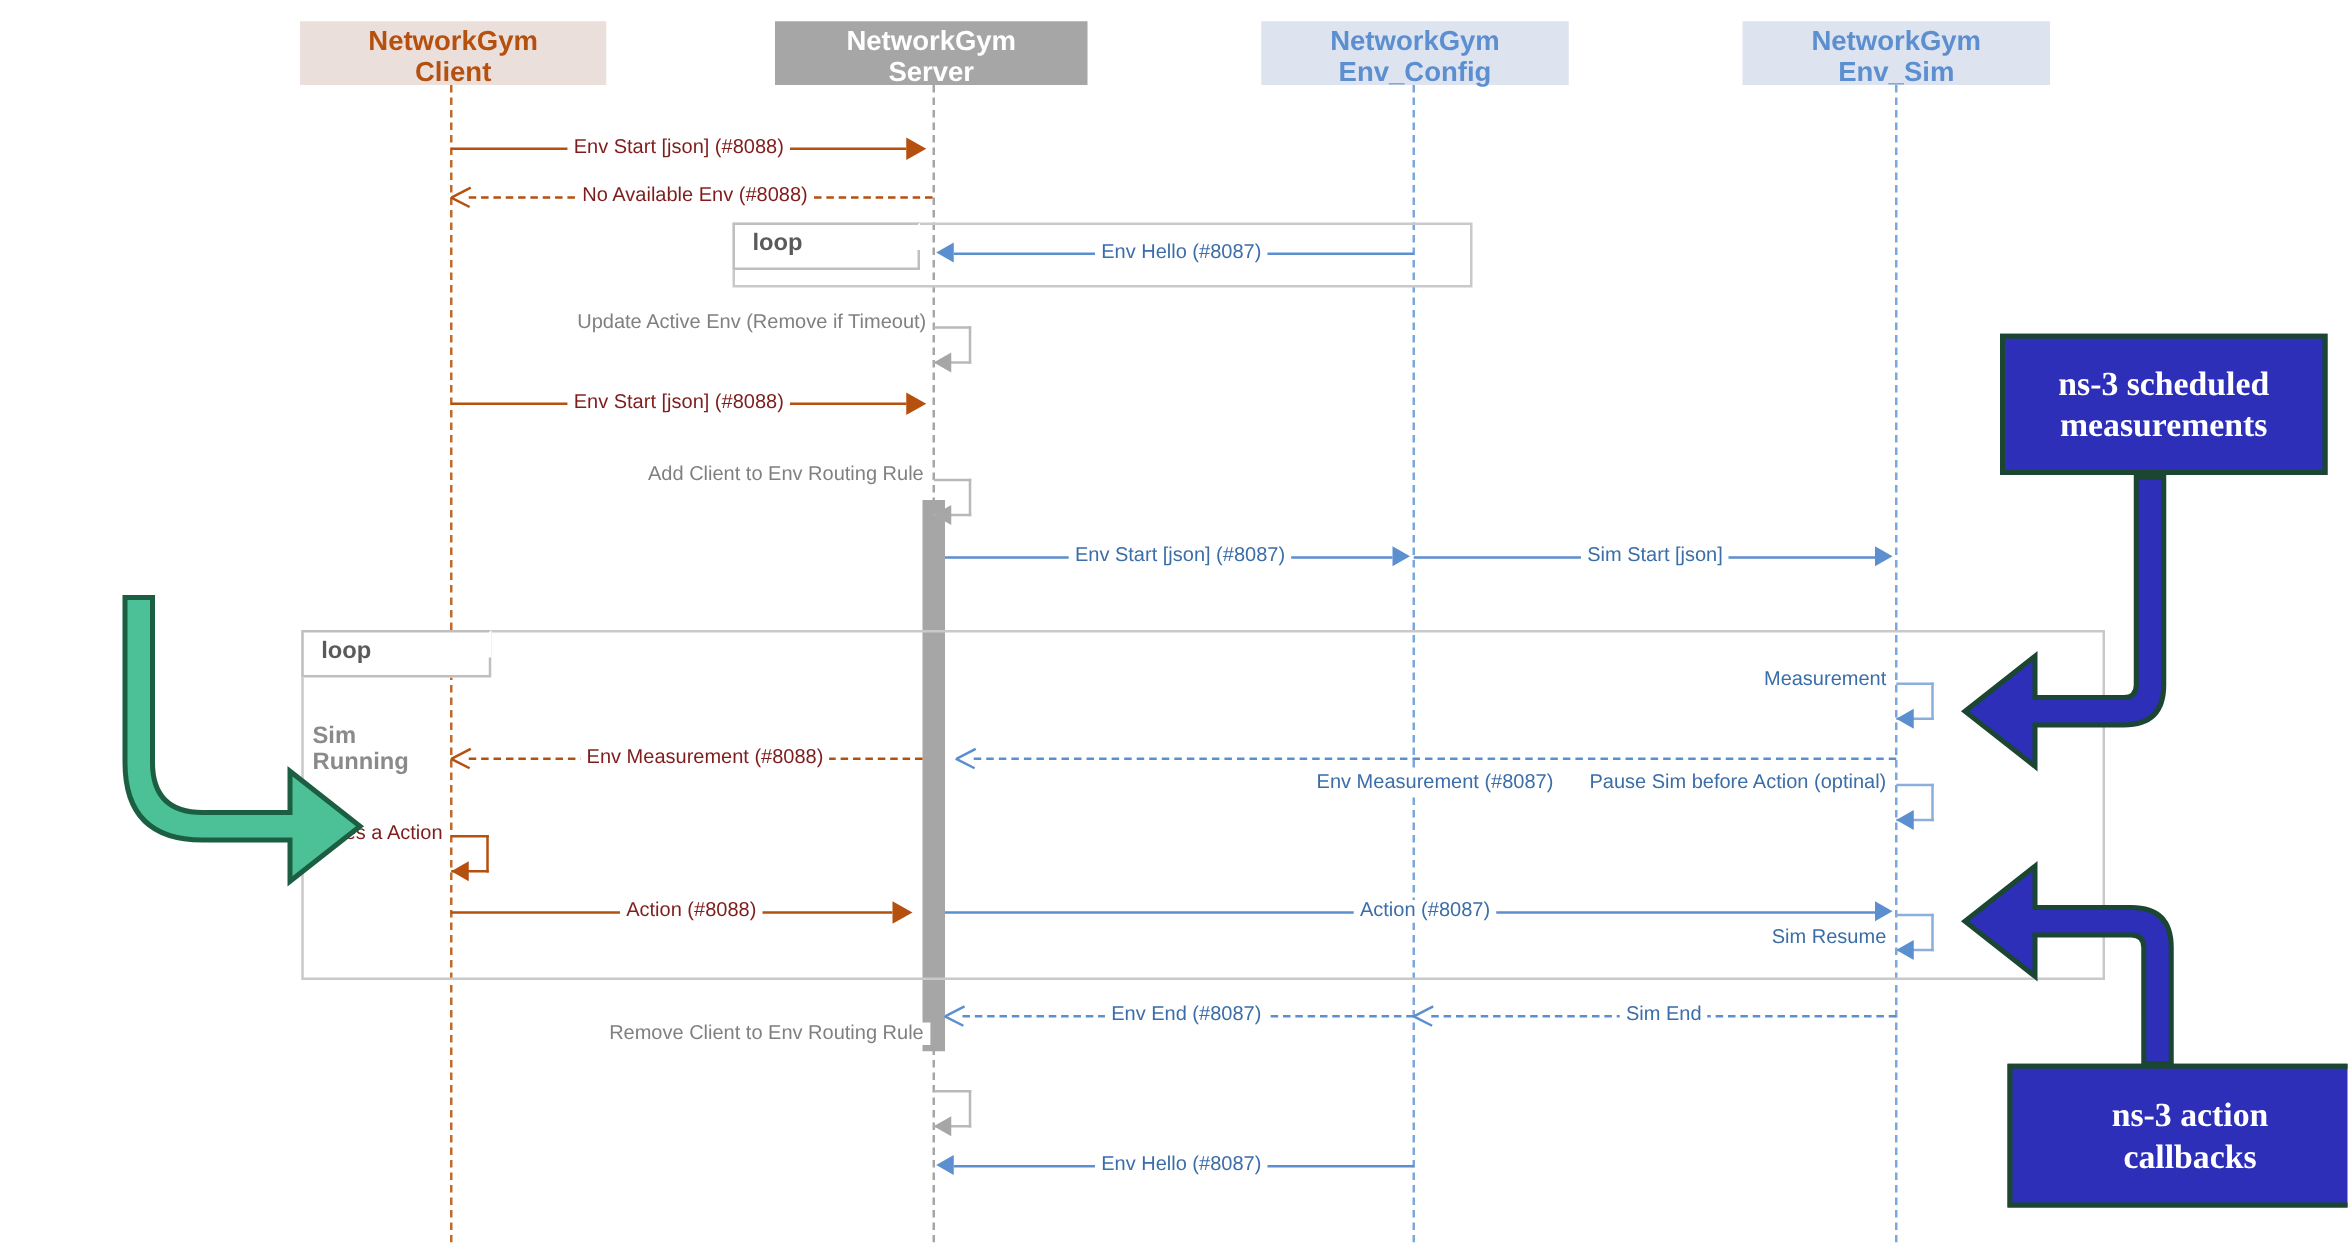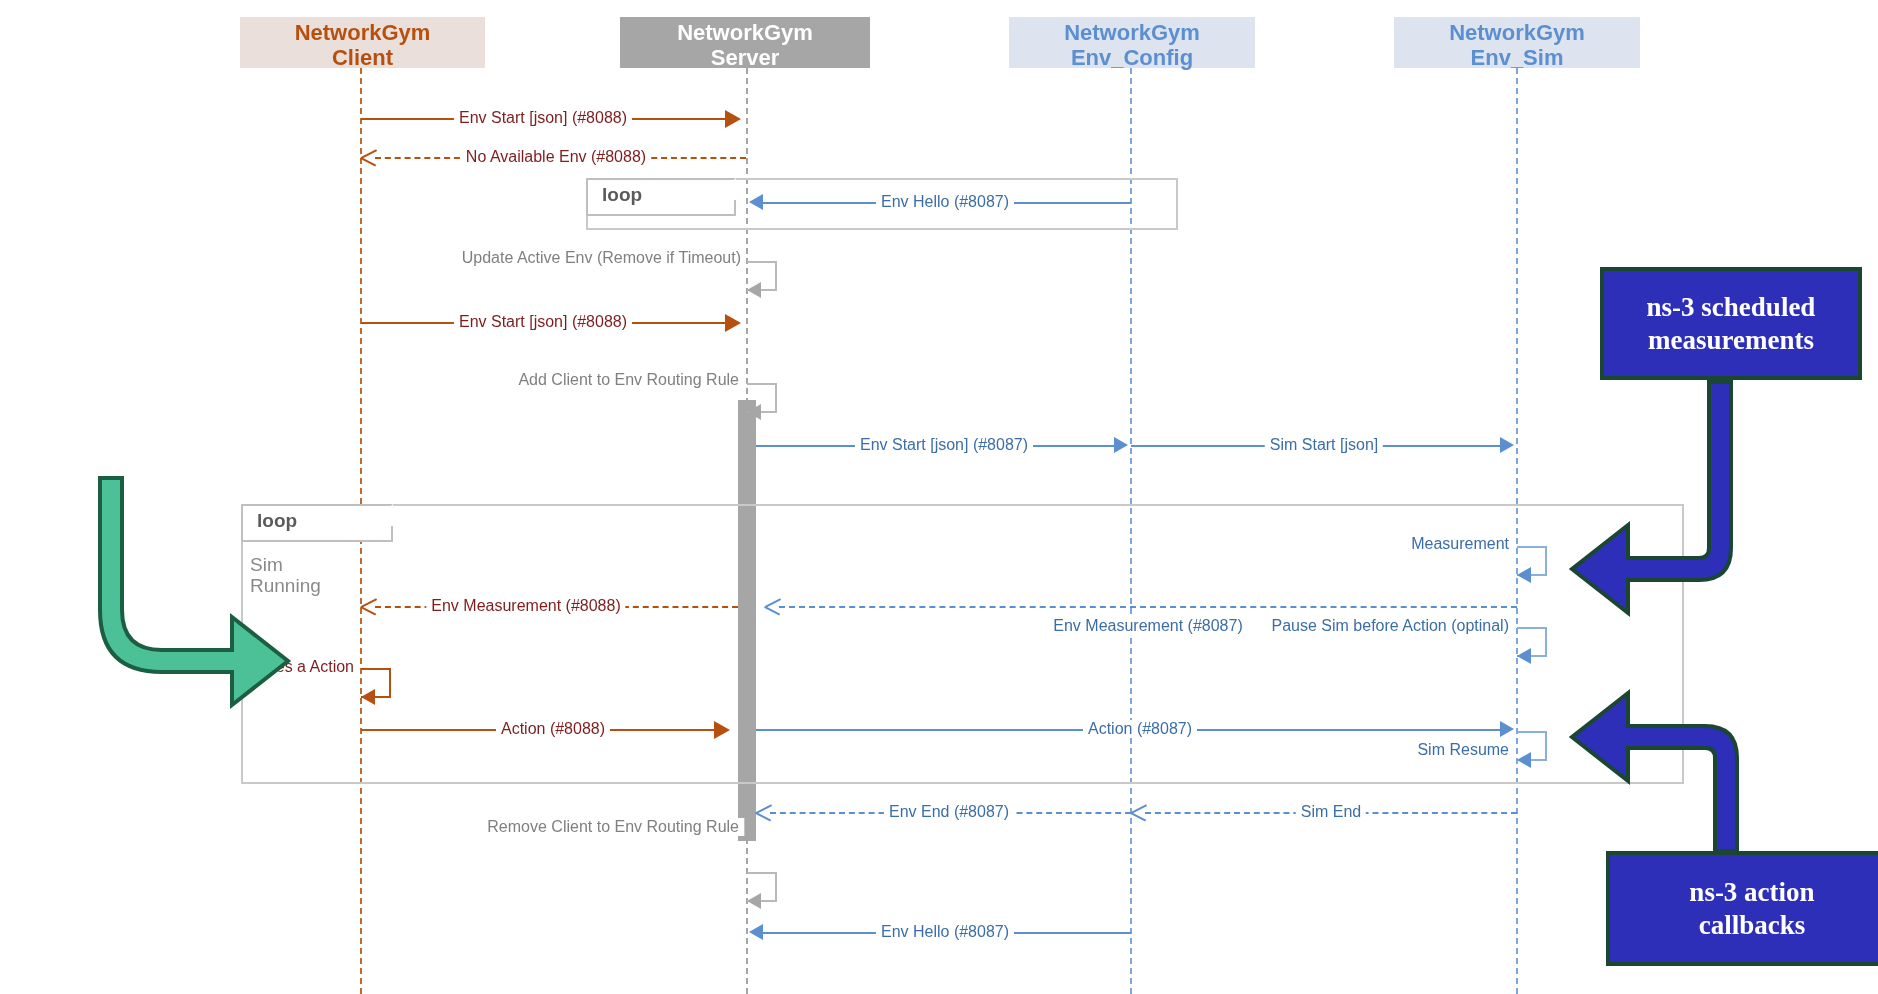--- a/index.html
+++ b/index.html
@@ -58,21 +58,21 @@
   .selfmsg.b{border:2px solid #8aafdc;border-left:none;}
   .selfmsg.o{border:2px solid #b5500f;border-left:none;}
 
   
   .frag{position:absolute;box-sizing:border-box;border:2px solid #c9c9c9;background:transparent;}
   .fraglabel{position:absolute;box-sizing:border-box;border:2px solid #bfbfbf;
              background:#ffffff;font-weight:bold;font-size:19px;color:#5a5a5a;
              padding:4px 0 0 14px;}
   .fraglabel:after{content:"";position:absolute;right:-2px;top:-2px;border-style:solid;
              border-width:0 0 22px 22px;border-color:transparent transparent #ffffff transparent;}
-  .fragnote{position:absolute;font-weight:normal;font-size:19px;color:#8a8a8a;line-height:21px;}
+  .fragnote{position:absolute;font-weight:bold;font-size:19px;color:#8a8a8a;line-height:21px;margin-top:24px;}
 
   
   .callout{position:absolute;box-sizing:border-box;display:flex;align-items:center;
            justify-content:center;text-align:center;font-weight:bold;
            font-family:"Liberation Serif","DejaVu Serif",serif;}
   .callout.green{background:#4cc197;border:3px solid #1b5e42;color:#ffffff;font-size:30px;}
   .callout.blue{background:#2d2fb8;border:4px solid #1b4632;color:#ffffff;font-size:27px;line-height:33px;}
 
   svg.overlay{position:absolute;left:0;top:0;width:1878px;height:994px;pointer-events:none;}
 </style>
@@ -166,21 +166,21 @@
       <i></i>
       <u></u>
     </div>
   <div class="msglabel lab-b" style="left:1148px;top:606px;margin-top:20px;">Env Measurement (#8087)</div>
 
   <div class="msgline dash-o" style="left:375px;top:606px;width:363px;"></div>
   <div class="openarr oa-o" style="left:361px;top:597px;">
       <i></i>
       <u></u>
     </div>
-  <div class="msglabel lab-o" style="left:526px;top:606px;">Env Measurement (#8088)</div>
+  <div class="msglabel lab-o" style="left:564px;top:606px;">Env Measurement (#8088)</div>
 
   <div class="selfmsg b" style="left:1517px;top:627px;"></div>
   <div class="arrow arr-l-solid-b" style="left:1517px;top:648px;"></div>
   <div class="msglabel lab-b" style="left:1514px;top:626px;transform:translate(-100%,-50%);">Pause Sim before Action (optinal)</div>
 
   <div class="selfmsg o" style="left:361px;top:668px;"></div>
   <div class="arrow arr-l-solid-o" style="left:361px;top:689px;"></div>
   <div class="msglabel lab-o" style="left:359px;top:667px;transform:translate(-100%,-50%);">Computes a Action</div>
 
   <div class="msgline solid-o" style="left:361px;top:729px;width:353px;"></div>

